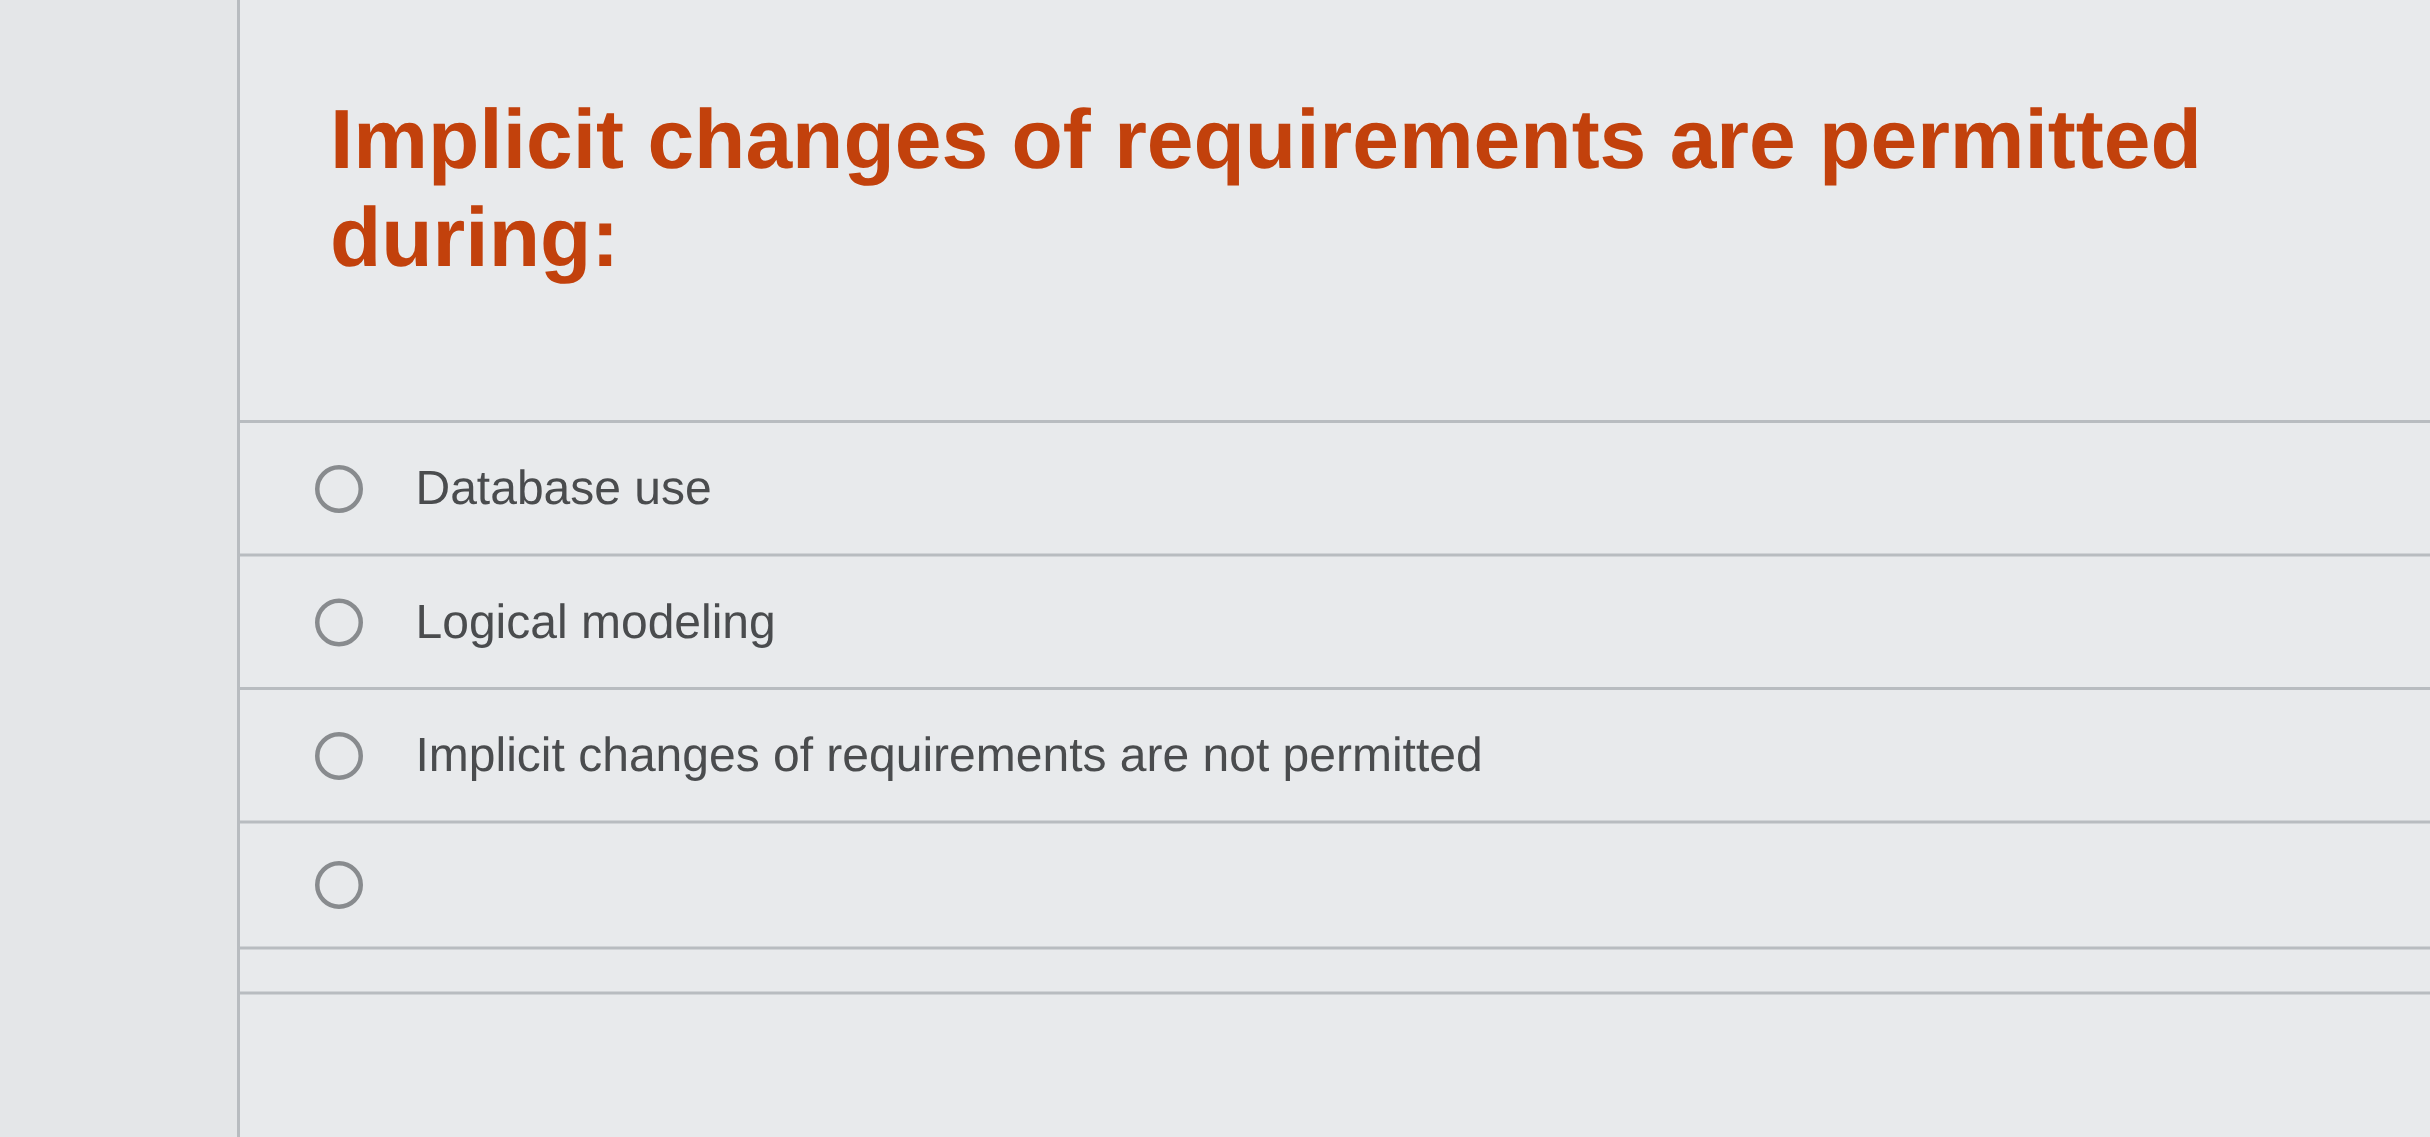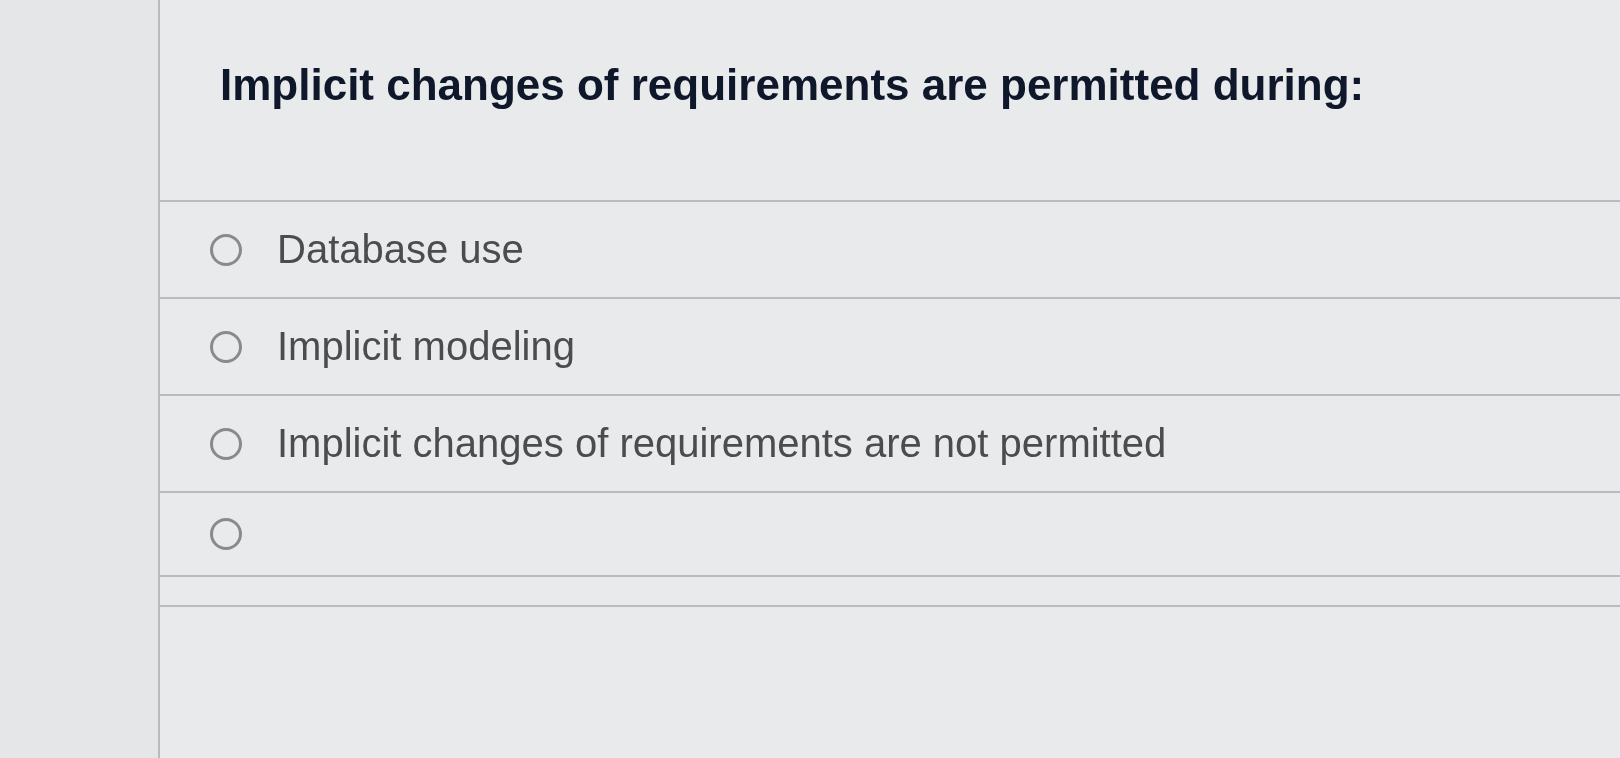--- a/index.html
+++ b/index.html
@@ -24,23 +24,23 @@
       background: #e4e6e8;
     }
     .content {
       flex: 1;
       padding: 0;
     }
     .question-section {
       padding: 60px 40px 40px 60px;
     }
     .question-text {
-      font-size: 44px;
+      font-size: 56px;
       font-weight: 600;
-      color: #0f172a;
+      color: #c2410c;
       margin-bottom: 50px;
     }
     .options {
       border-top: 2px solid #b8bcc0;
     }
     .option-row {
       display: flex;
       align-items: center;
       padding: 25px 40px 25px 50px;
       border-bottom: 2px solid #b8bcc0;
@@ -49,21 +49,21 @@
     .radio-circle {
       width: 32px;
       height: 32px;
       border: 3px solid #888b8e;
       border-radius: 50%;
       margin-right: 35px;
       flex-shrink: 0;
       background: transparent;
     }
     .option-label {
-      font-size: 40px;
+      font-size: 32px;
       font-weight: 400;
       color: #4a4c4e;
     }
     .bottom-gap {
       height: 30px;
       border-bottom: 2px solid #b8bcc0;
     }
   </style>
 </head>
 <body>
@@ -74,21 +74,21 @@
     <div class="question-section">
       <div class="question-text">Implicit changes of requirements are permitted during:</div>
     </div>
     <div class="options">
       <div class="option-row">
         <div class="radio-circle"></div>
         <div class="option-label">Database use</div>
       </div>
       <div class="option-row">
         <div class="radio-circle"></div>
-        <div class="option-label">Implicit modeling</div>
+        <div class="option-label">Logical modeling</div>
       </div>
       <div class="option-row">
         <div class="radio-circle"></div>
         <div class="option-label">Implicit changes of requirements are not permitted</div>
       </div>
       <div class="option-row">
         <div class="radio-circle"></div>
       </div>
     </div>
     <div class="bottom-gap"></div>

